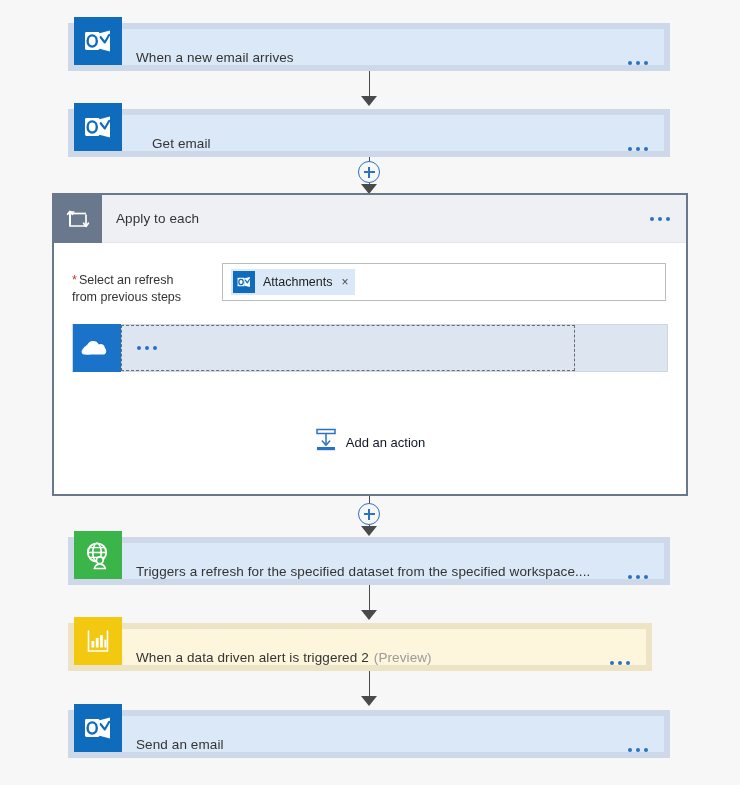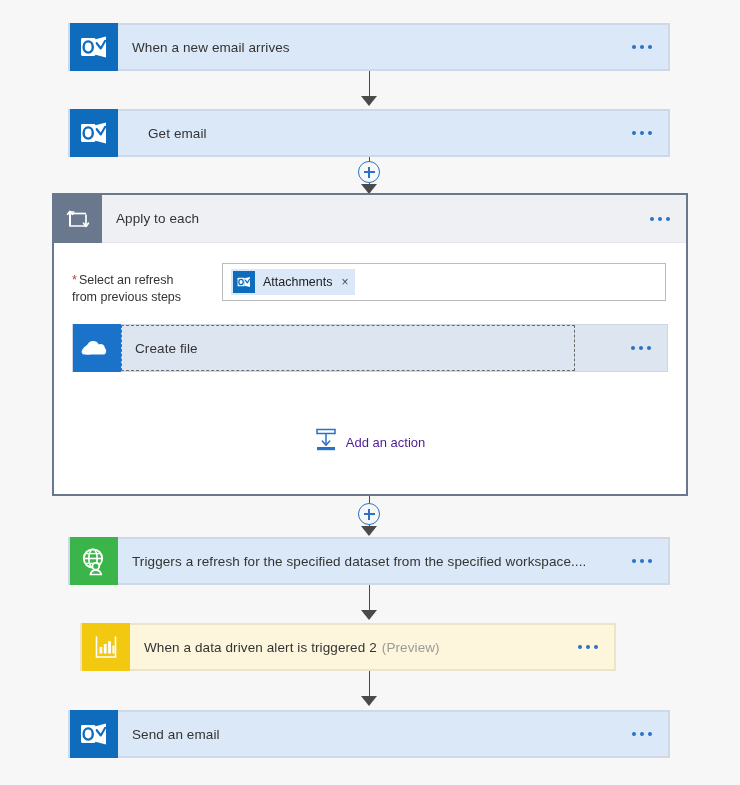--- a/index.html
+++ b/index.html
@@ -15,23 +15,23 @@
     position: relative;
     width: 740px; height: 785px;
     background: #f7f7f7;
     overflow: hidden;
   }
 
   
   .card {
     position: absolute;
     display: flex;
-    align-items: center;
+    align-items: flex-end;
     height: 48px;
-    border: 2px solid #0c4a6e;
+    border: 6px solid #0c4a6e;
     background: #dbe8f7;
   }
   .card.card-blue   { background: #dbe8f7; border-color: #cdd9e8; }
   .card.card-yellow { background: #fdf6dd; border-color: #ece4c4; }
 
   .card-icon {
     width: 48px; min-width: 48px;
     display: flex; align-items: center; justify-content: center;
   }
   .card-title {
@@ -157,21 +157,21 @@
     border: 1.5px dashed #6b6b6b;
     pointer-events: none;
   }
 
   .add-action {
     display: flex; align-items: center; justify-content: center;
     gap: 9px;
     margin-top: 56px;
     cursor: pointer;
   }
-  .add-action-label { font-size: 13px; color: #4c1d95; }
+  .add-action-label { font-size: 13px; color: #0f172a; }
 </style>
 </head>
 <body>
 
 <div class="canvas">
 
   <div class="card card-blue" style="left:68px; top:23px; width:602px;">
     <div class="card-icon" style="background:#0f6cbd;">
       <svg class="tile" viewBox="0 0 48 48" aria-hidden="true">
         <rect width="48" height="48" fill="#0f6cbd"></rect>
@@ -263,21 +263,20 @@
 
       <div class="inner-action-wrap">
         <div class="card-inner">
           <div class="card-icon" style="background:#1a73c8;">
             <svg class="tile" viewBox="0 0 48 48" aria-hidden="true">
               <rect width="48" height="48" fill="#1a73c8"></rect>
               <path d="M13.5 30.5 a4.3 4.3 0 0 1 .7 -8.5 a6.2 6.2 0 0 1 6.0 -5.0 a6.4 6.4 0 0 1 5.6 3.4 a4.0 4.0 0 0 1 1.6 -.35 a4.6 4.6 0 0 1 4.5 4.0 a4.0 4.0 0 0 1 -.6 6.45 Z" fill="#ffffff"></path>
               <path d="M10.5 30.6 a3.5 3.5 0 0 1 1.6 -6.6 a5.0 5.0 0 0 1 4.8 -4.0 a5.1 5.1 0 0 1 3.0 1.0 a6.3 6.3 0 0 0 -3.3 5.2 a4.3 4.3 0 0 0 .9 4.4 Z" fill="#ffffff" opacity=".92"></path>
             </svg>
           </div>
-          <div class="card-title">Create file</div>
           <div class="card-menu">
             <i></i>
               <i></i>
               <i></i>
           </div>
           <div class="inner-selection"></div>
         </div>
       </div>
 
       <div class="add-action">
@@ -317,21 +316,21 @@
     <div class="card-menu">
       <i></i>
         <i></i>
         <i></i>
     </div>
   </div>
 
   <div class="conn" style="top:585px; height:27px;"></div>
   <div class="arrowhead" style="top:610px;"></div>
 
-  <div class="card card-yellow" style="left:80px; top:623px; width:536px;">
+  <div class="card card-yellow" style="left:68px; top:623px; width:584px;">
     <div class="card-icon" style="background:#f2c811;">
       <svg class="tile" viewBox="0 0 48 48" aria-hidden="true">
         <rect width="48" height="48" fill="#f2c811"></rect>
         <path d="M14.5 14 L14.5 34 L33.5 34 L33.5 14" fill="none" stroke="#ffffff" stroke-width="1.6" stroke-linecap="round"></path>
         <rect x="17.5" y="24" width="2.8" height="6.5" fill="#ffffff"></rect>
         <rect x="21.8" y="21" width="2.8" height="9.5" fill="#ffffff"></rect>
         <rect x="26.1" y="18.2" width="2.8" height="12.3" fill="#ffffff"></rect>
         <rect x="30.4" y="22.6" width="2.1" height="7.9" fill="#ffffff"></rect>
       </svg>
     </div>

